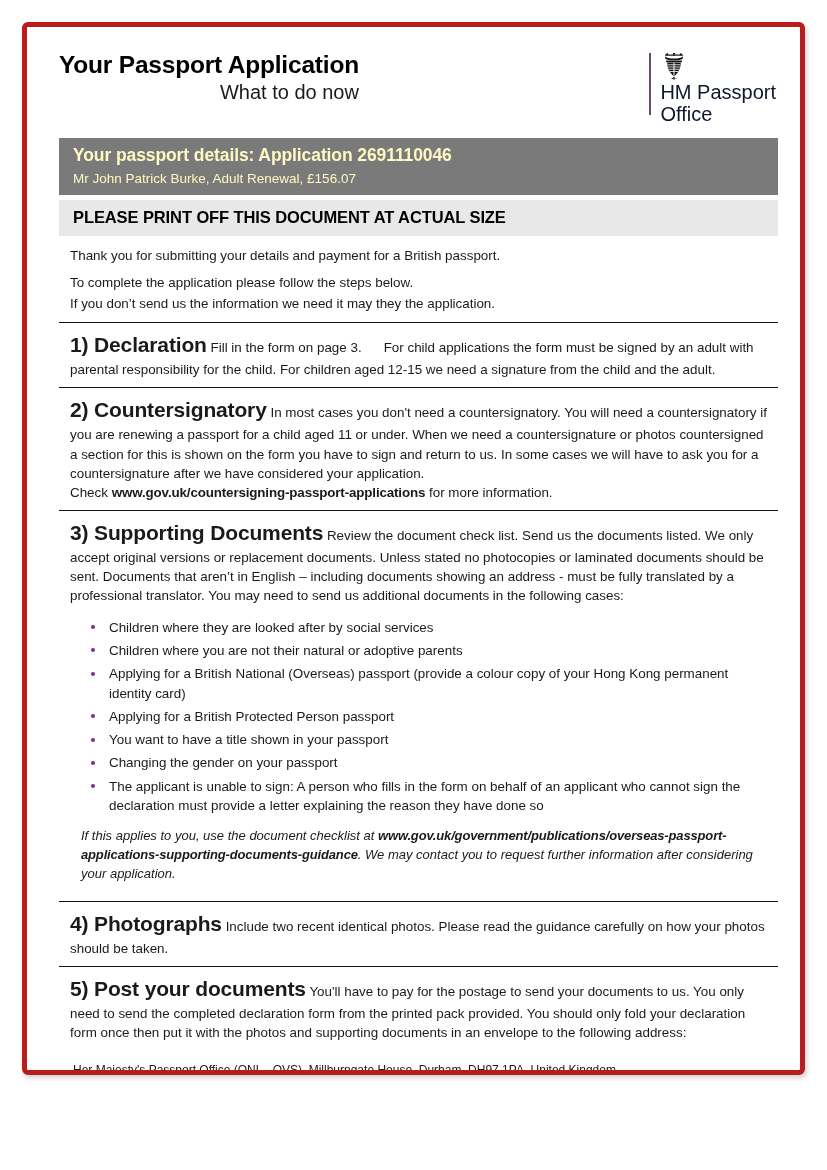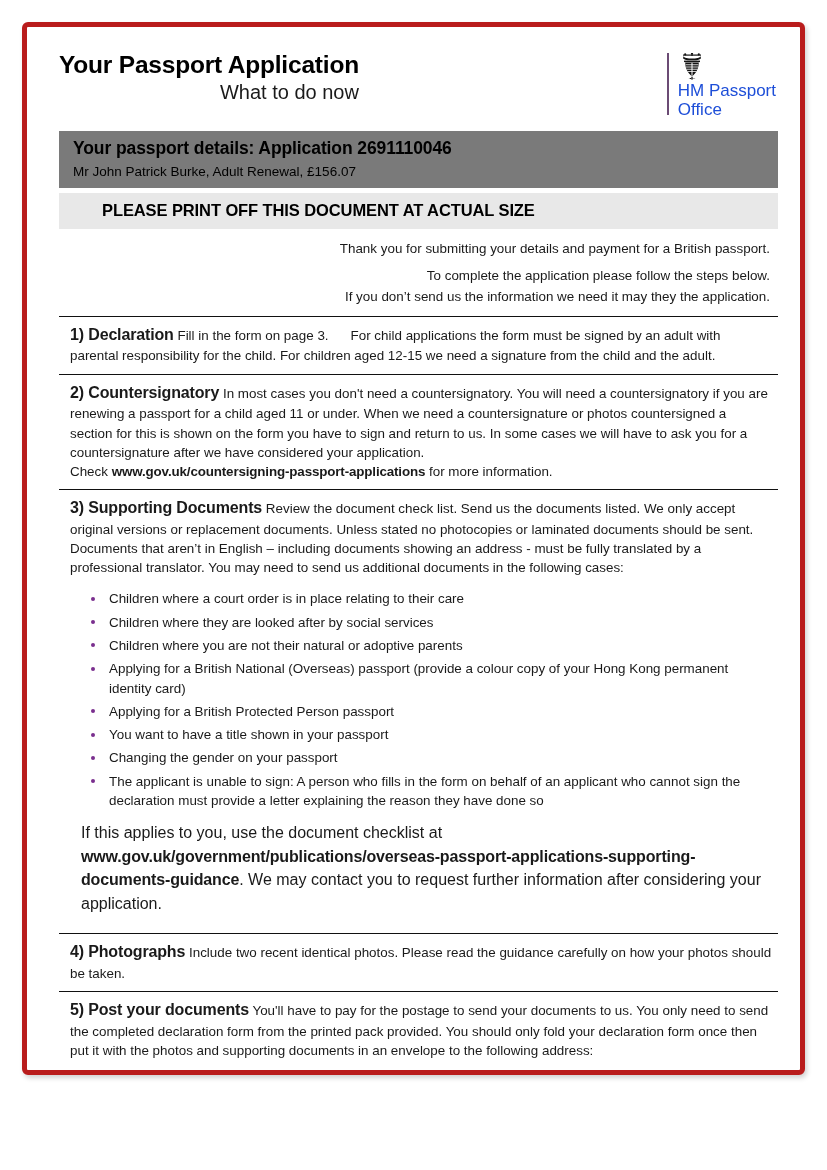--- a/index.html
+++ b/index.html
@@ -74,31 +74,31 @@
     height: 62px;
     background: #6b4b74;
     margin-right: 9px;
   }
   .logo-body { display: block; }
   .crest {
     display: block;
     margin: 0 0 1px 1px;
   }
   .logo-text {
-    font-size: 17px;
+    font-size: 20px;
     line-height: 1.12;
-    color: #1d4ed8;
+    color: #0f172a;
     white-space: pre-line;
     font-weight: normal;
   }
 
   
   .details-band {
     background: #7a7a7a;
-    color: #000000;
+    color: #fef9c3;
     padding: 7px 0 9px 0;
     margin-top: 2px;
   }
   .details-title {
     font-size: 17.5px;
     font-weight: bold;
     padding: 0 0 0 14px;
     letter-spacing: -0.1px;
   }
   .details-sub {
@@ -112,49 +112,47 @@
     background: #e8e8e8;
     padding: 8px 0 9px 0;
     margin-top: 5px;
   }
   .print-band-text {
     font-size: 16.5px;
     font-weight: bold;
     padding-left: 14px;
     letter-spacing: -0.1px;
     color: #000;
-    margin-left: 29px;
   }
 
   
   .intro {
     padding: 9px 8px 8px 11px;
     font-size: 13.4px;
     line-height: 1.58;
-    text-align: right;
   }
   .intro p { margin: 0 0 6px 0; }
   .intro p:last-child { margin-bottom: 0; }
   .intro .tight { margin-bottom: 0; }
 
   
   .rule {
     border: 0;
     border-top: 1.3px solid #111;
     margin: 0;
   }
   .section {
     padding: 7px 6px 8px 11px;
     font-size: 13.4px;
     line-height: 1.43;
     text-align: left;
   }
   .sec-head {
     font-weight: bold;
-    font-size: 16px;
+    font-size: 21px;
     letter-spacing: -0.15px;
   }
   .gap { display: inline-block; width: 22px; }
   b.url { font-weight: bold; letter-spacing: -0.15px; }
 
   
   .bullets {
     list-style: none;
     margin: 12px 0 10px 0;
     padding: 0 0 0 16px;
@@ -171,23 +169,24 @@
     position: absolute;
     left: 5px;
     top: 7.5px;
     width: 4px;
     height: 4px;
     border-radius: 50%;
     background: #7a2f8e;
   }
 
   .post-bullets {
-    font-size: 16px;
+    font-size: 13px;
     line-height: 1.48;
     padding: 0 6px 9px 11px;
+    font-style: italic;
   }
 
   .address-line {
     font-size: 12px;
     padding: 13px 6px 14px 14px;
   }
 </style>
 </head>
 <body>
 
@@ -257,21 +256,20 @@
       <span>Check </span><b class="url">www.gov.uk/countersigning-passport-applications</b><span> for more information.</span>
     </div>
 
     <hr class="rule">
 
     <div class="section">
       <span class="sec-head">3) Supporting Documents</span>
       <span>Review the document check list. Send us the documents listed. We only accept original versions or replacement documents. Unless stated no photocopies or laminated documents should be sent. Documents that aren’t in English – including documents showing an address - must be fully translated by a professional translator. You may need to send us additional documents in the following cases:</span>
 
       <ul class="bullets">
-        <li>Children where a court order is in place relating to their care</li>
         <li>Children where they are looked after by social services</li>
         <li>Children where you are not their natural or adoptive parents</li>
         <li>Applying for a British National (Overseas) passport (provide a colour copy of your Hong Kong permanent identity card)</li>
         <li>Applying for a British Protected Person passport</li>
         <li>You want to have a title shown in your passport</li>
         <li>Changing the gender on your passport</li>
         <li>The applicant is unable to sign: A person who fills in the form on behalf of an applicant who cannot sign the declaration must provide a letter explaining the reason they have done so</li>
       </ul>
 
       <div class="post-bullets">

